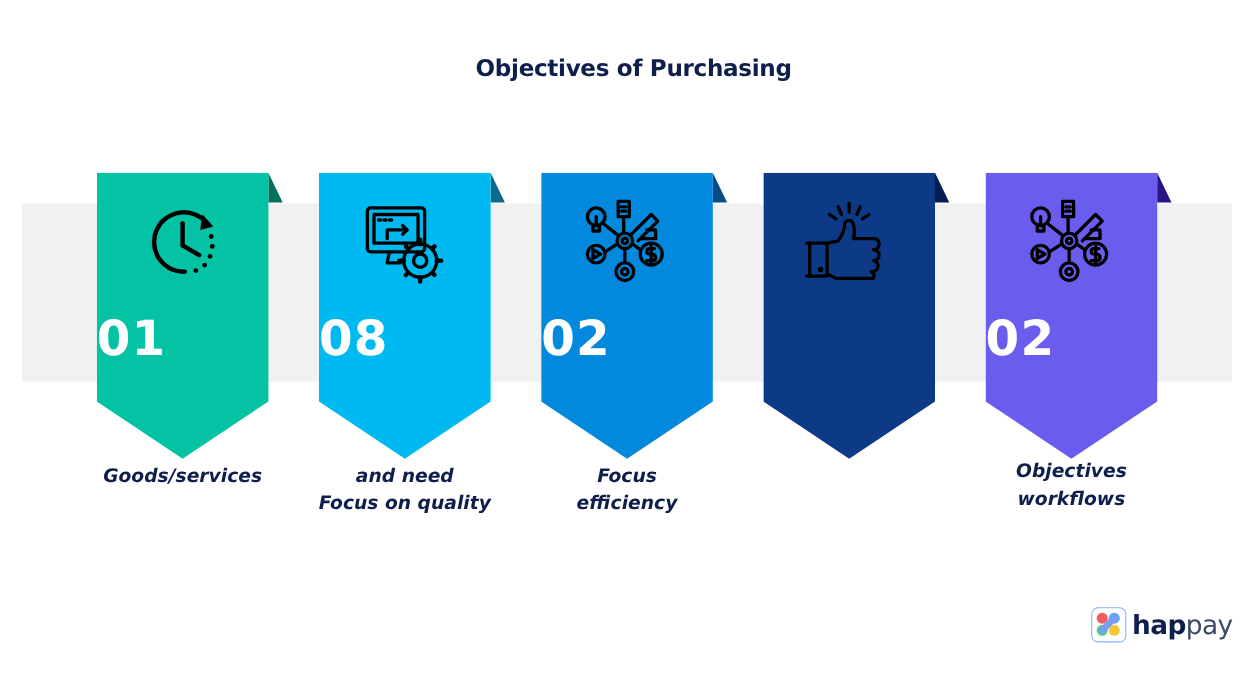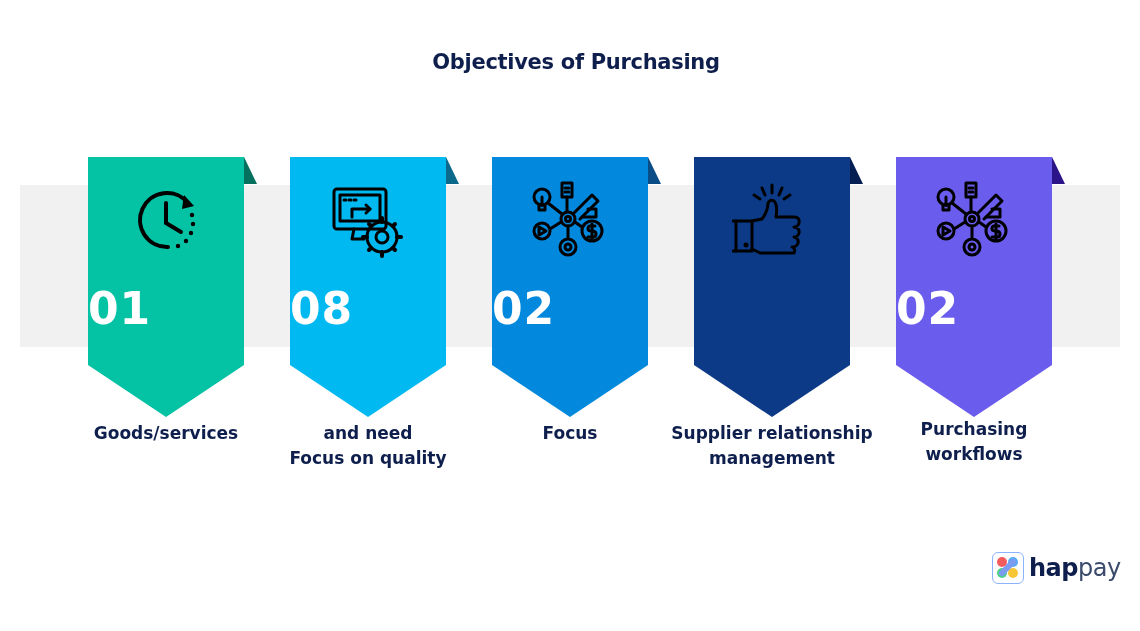--- a/index.html
+++ b/index.html
@@ -4,21 +4,21 @@
 <style>
   html, body { margin:0; padding:0; }
   body { width:1140px; height:631px; background:#ffffff; position:relative; overflow:hidden; font-family:"DejaVu Sans", sans-serif; }
   .title { position:absolute; left:0; top:50px; width:1152px; text-align:center; font-size:21px; font-weight:bold; color:#0f1f4d; letter-spacing:-0.3px; }
   .band { position:absolute; left:20px; top:185px; width:1100px; height:162px; background:#f1f1f1; }
   .item { position:absolute; top:157px; width:170px; height:330px; }
   .banner { position:absolute; left:0; top:0; width:156px; height:260px; }
   .banner svg.shape { position:absolute; left:0; top:0; }
   .icon { position:absolute; left:38px; top:24px; width:80px; height:80px; }
   .num { position:absolute; left:0; top:126px; width:156px; text-align:left; font-size:44px; font-weight:bold; color:#ffffff; letter-spacing:1px; }
-  .label { position:absolute; top:264px; left:-32px; width:220px; text-align:center; font-size:17px; font-weight:bold; color:#0f1f4d; line-height:25px; }
+  .label { position:absolute; top:264px; left:-32px; width:220px; text-align:center; font-size:17px; font-weight:bold; color:#0f1f4d; line-height:25px;font-style:italic; }
   .logo { position:absolute; left:992px; top:552px; width:120px; height:34px; }
   .logo-mark { position:absolute; left:0; top:0; width:32px; height:32px; border:1.5px solid #8ab4ff; border-radius:6px; box-sizing:border-box; background:#fff; }
   .logo-text { position:absolute; left:37px; top:0; font-size:24px; font-weight:bold; color:#0f1f4d; letter-spacing:-0.5px; line-height:32px; }
   .logo-text .light { font-weight:normal; color:#3a4a6b;text-align:right; }
 </style>
 </head>
 <body>
 
 <div class="title">Objectives of Purchasing</div>
 <div class="band"></div>
@@ -110,20 +110,21 @@
         <line x1="62" y1="43" x2="62" y2="58"></line>
       <line x1="45" y1="41" x2="52" y2="46"></line>
       <line x1="38" y1="45" x2="38" y2="56"></line>
       <circle cx="38" cy="66" r="8"></circle>
         <circle cx="38" cy="66" r="3"></circle>
     </svg>
     <div class="num">02</div>
   </div>
   <div class="label">
     <div>Focus</div>
+    <div>efficiency</div>
   </div>
 </div>
 
 <div class="item" style="left:694px">
   <div class="banner">
     <svg class="shape" width="175" height="262" viewBox="0 0 175 262">
       <polygon points="156,0 169,27 156,27" fill="#061f52"></polygon>
       <polygon points="0,0 156,0 156,208 78,260 0,208" fill="#0c3a86"></polygon>
     </svg>
     <svg class="icon" viewBox="0 0 80 80" fill="none" stroke="#000" stroke-width="3" stroke-linecap="round" stroke-linejoin="round">
@@ -131,24 +132,20 @@
         <line x1="30" y1="7" x2="33" y2="14"></line>
         <line x1="50" y1="7" x2="47" y2="14"></line>
       <line x1="22" y1="14" x2="28" y2="18"></line>
         <line x1="58" y1="14" x2="52" y2="18"></line>
       <rect x="4" y="40" width="16" height="30"></rect>
       <line x1="4" y1="40" x2="1" y2="40"></line>
         <line x1="4" y1="70" x2="1" y2="70"></line>
       <circle cx="14" cy="64" r="1" fill="#000"></circle>
       <path d="M20 40 L30 38 Q36 30 36 22 Q38 18 42 20 Q46 24 44 36 L62 36 Q68 36 67 42 Q66 46 62 46 Q68 47 67 52 Q66 56 62 56 Q67 57 66 62 Q65 66 60 66 Q64 68 62 72 L28 72 L20 68"></path>
     </svg>
-  </div>
-  <div class="label">
-    <div>Supplier relationship</div>
-    <div>management</div>
   </div>
 </div>
 
 <div class="item" style="left:896px">
   <div class="banner">
     <svg class="shape" width="175" height="262" viewBox="0 0 175 262">
       <polygon points="156,0 169,27 156,27" fill="#2a1488"></polygon>
       <polygon points="0,0 156,0 156,208 78,260 0,208" fill="#6a5ced"></polygon>
     </svg>
     <svg class="icon" viewBox="0 0 80 80" fill="none" stroke="#000" stroke-width="3" stroke-linecap="round" stroke-linejoin="round">
@@ -171,21 +168,21 @@
         <path d="M65 45 H60 Q58 45 58 48 Q58 50 62 50 Q66 50 66 53 Q66 56 63 56 H58"></path>
         <line x1="62" y1="43" x2="62" y2="58"></line>
       <line x1="45" y1="41" x2="52" y2="46"></line>
       <line x1="38" y1="45" x2="38" y2="56"></line>
       <circle cx="38" cy="66" r="8"></circle>
         <circle cx="38" cy="66" r="3"></circle>
     </svg>
     <div class="num">02</div>
   </div>
   <div class="label" style="top:260px">
-    <div>Purchasing</div>
+    <div>Objectives</div>
     <div>workflows</div>
   </div>
 </div>
 
 <div class="logo">
   <div class="logo-mark">
     <svg width="29" height="29" viewBox="0 0 29 29">
       <circle cx="9" cy="9" r="5" fill="#f25c5c"></circle>
       <circle cx="20" cy="9" r="5" fill="#5aa9f5"></circle>
       <circle cx="9" cy="20" r="5" fill="#4dd08a"></circle>

